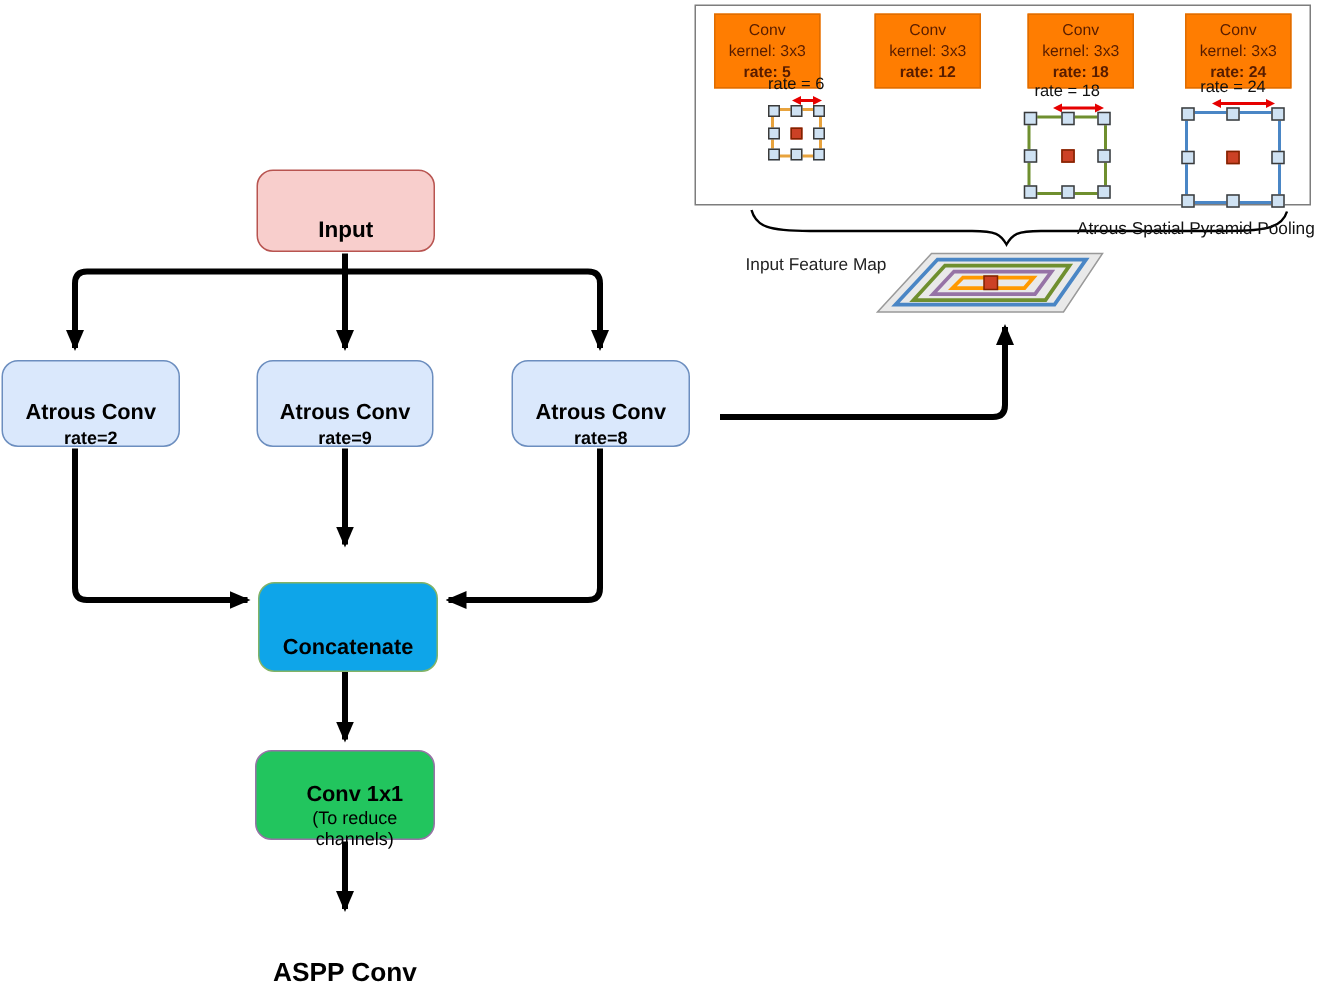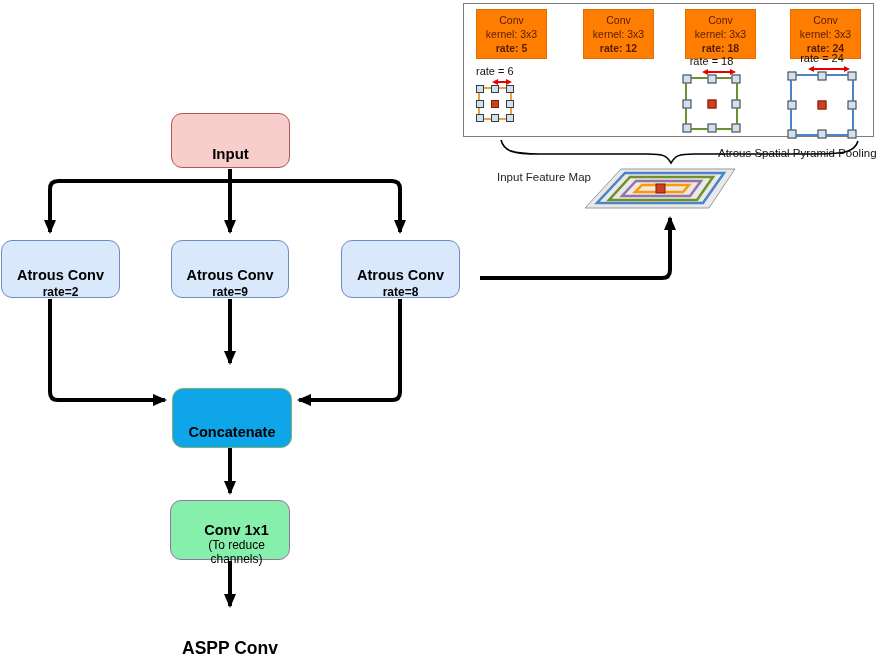--- a/index.html
+++ b/index.html
@@ -11,21 +11,21 @@
   .node{position:absolute;display:flex;flex-direction:column;align-items:center;justify-content:center;
         border-radius:11px;text-align:center;line-height:1.25;box-sizing:border-box;}
   .node .t1{font-weight:bold;font-size:14.5px;margin-top:28px;}
   .node .t2{font-weight:bold;font-size:12px;}
   .node-input{left:171px;top:113px;width:119px;height:55px;background:#f8cecc;border:1.5px solid #b85450;}
   .node-input .t1{font-size:15px;}
   .node-a1{left:1px;top:240px;width:119px;height:58px;background:#dae8fc;border:1.5px solid #6c8ebf;}
   .node-a2{left:171px;top:240px;width:118px;height:58px;background:#dae8fc;border:1.5px solid #6c8ebf;}
   .node-a3{left:341px;top:240px;width:119px;height:58px;background:#dae8fc;border:1.5px solid #6c8ebf;}
   .node-concat{left:172px;top:388px;width:120px;height:60px;background:#0ea5e9;border:1.5px solid #82b366;}
-  .node-conv{left:170px;top:500px;width:120px;height:60px;background:#86efac;border:1.5px solid #9673a6;padding-left:13px;}
+  .node-conv{left:170px;top:500px;width:120px;height:60px;background:#22c55e;border:1.5px solid #9673a6;padding-left:13px;}
   .node-conv .t2{font-weight:normal;font-size:12px;line-height:1.15;}
   .caption{position:absolute;left:130px;top:638px;width:200px;text-align:center;
            font-weight:bold;font-size:17.5px;}
 
   
   .inset{position:absolute;left:463px;top:3px;width:411px;height:134px;border:1px solid #7d7d7d;
          background:#fff;box-sizing:border-box;}
   .inset-col{position:absolute;top:0;width:70px;display:flex;flex-direction:column;align-items:flex-start;}
   .conv-spec{width:69px;height:48px;background:#ff7d01;border:1px solid #e06d00;color:#571c00;
              display:flex;flex-direction:column;align-items:center;justify-content:center;
@@ -113,21 +113,21 @@
   <div class="caption">ASPP Conv</div>
 
   <div class="inset">
 
     <div class="inset-col" style="left:12px;">
       <div class="conv-spec" style="margin-top:5px;">
         <div>Conv</div>
         <div>kernel: 3x3</div>
         <div class="rate-line">rate: 5</div>
       </div>
-      <div class="kstack" style="top:61px;">
+      <div class="kstack" style="top:46px;margin-left:36px;">
         <div class="rate-lab">rate = 6</div>
         <svg class="red-arrow" width="20" height="8">
           <line x1="3" y1="4" x2="17" y2="4" stroke="#e60000" stroke-width="2" marker-start="url(#rs0)"></line>
           <polygon points="0,4 6,1 6,7" fill="#e60000"></polygon>
             <polygon points="20,4 14,1 14,7" fill="#e60000"></polygon>
         </svg>
         <div class="kernel" style="width:34px;height:33px;border:2.5px solid #e8a33d;">
             <span class="cell" style="left: 0%; top: 0%;"></span>
             <span class="cell" style="left: 50%; top: 0%;"></span>
             <span class="cell" style="left: 100%; top: 0%;"></span>

